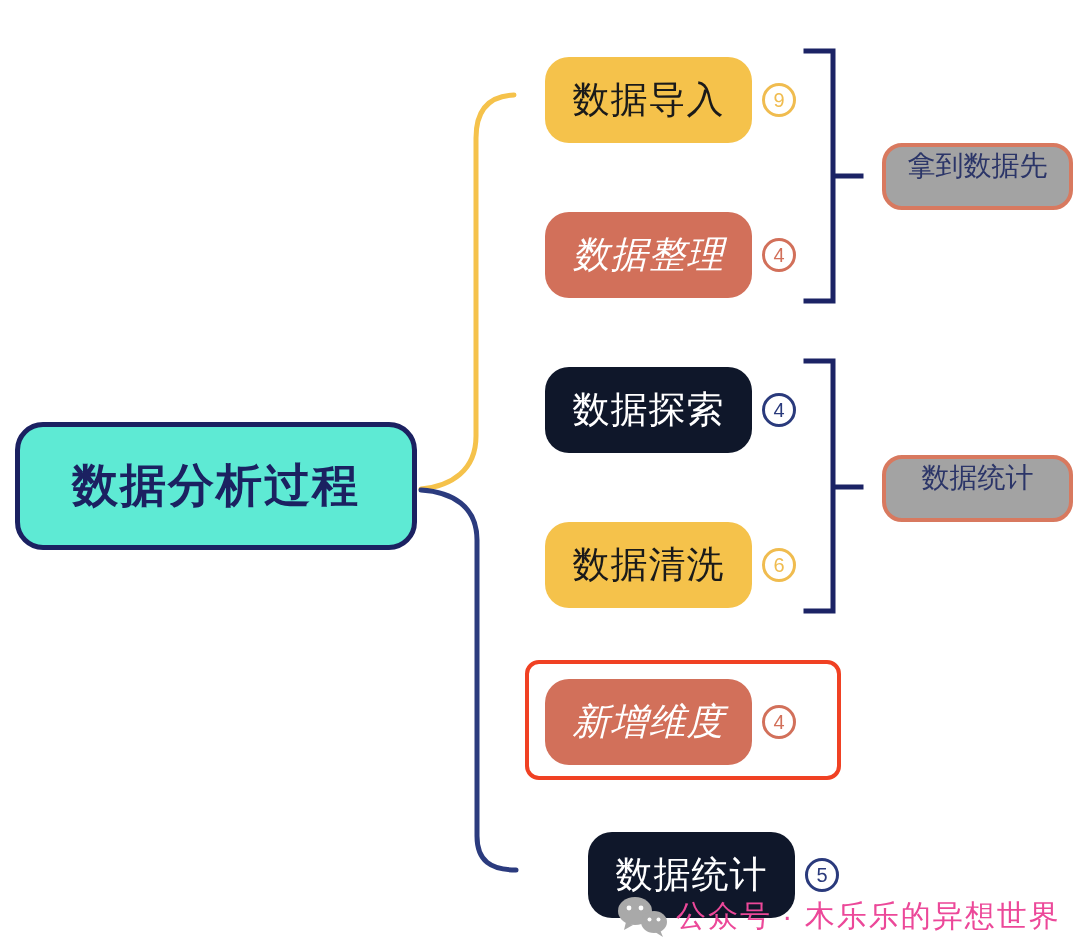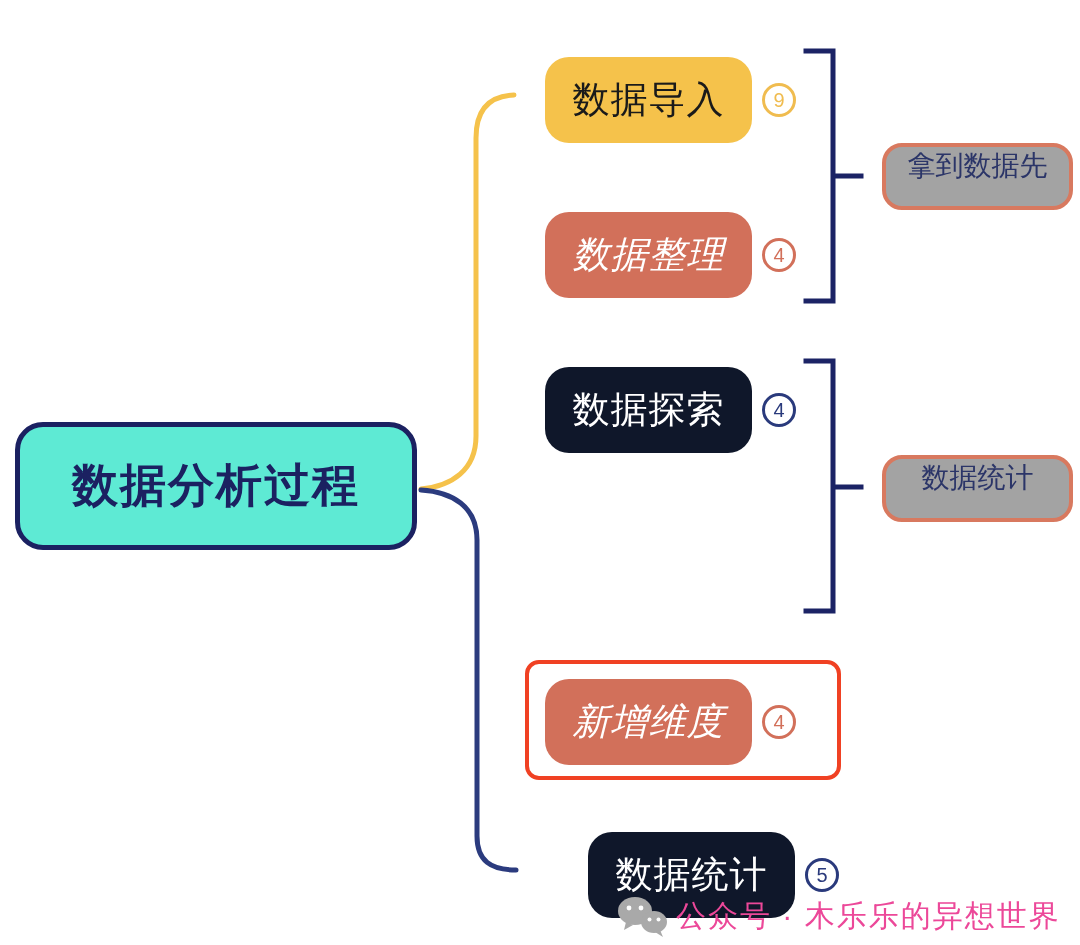--- a/index.html
+++ b/index.html
@@ -110,20 +110,28 @@
 
   <div class="branch b3">
     <div class="node navy">
       <span class="label">数据探索</span>
     </div>
     <div class="badge navy">
       <span>4</span>
     </div>
   </div>
 
+  <div class="branch b4">
+    <div class="node yellow">
+      <span class="label">数据清洗</span>
+    </div>
+    <div class="badge yellow">
+      <span>6</span>
+    </div>
+  </div>
 
   <div class="branch b5">
     <div class="node salmon">
       <span class="label">新增维度</span>
     </div>
     <div class="badge salmon">
       <span>4</span>
     </div>
   </div>
 

